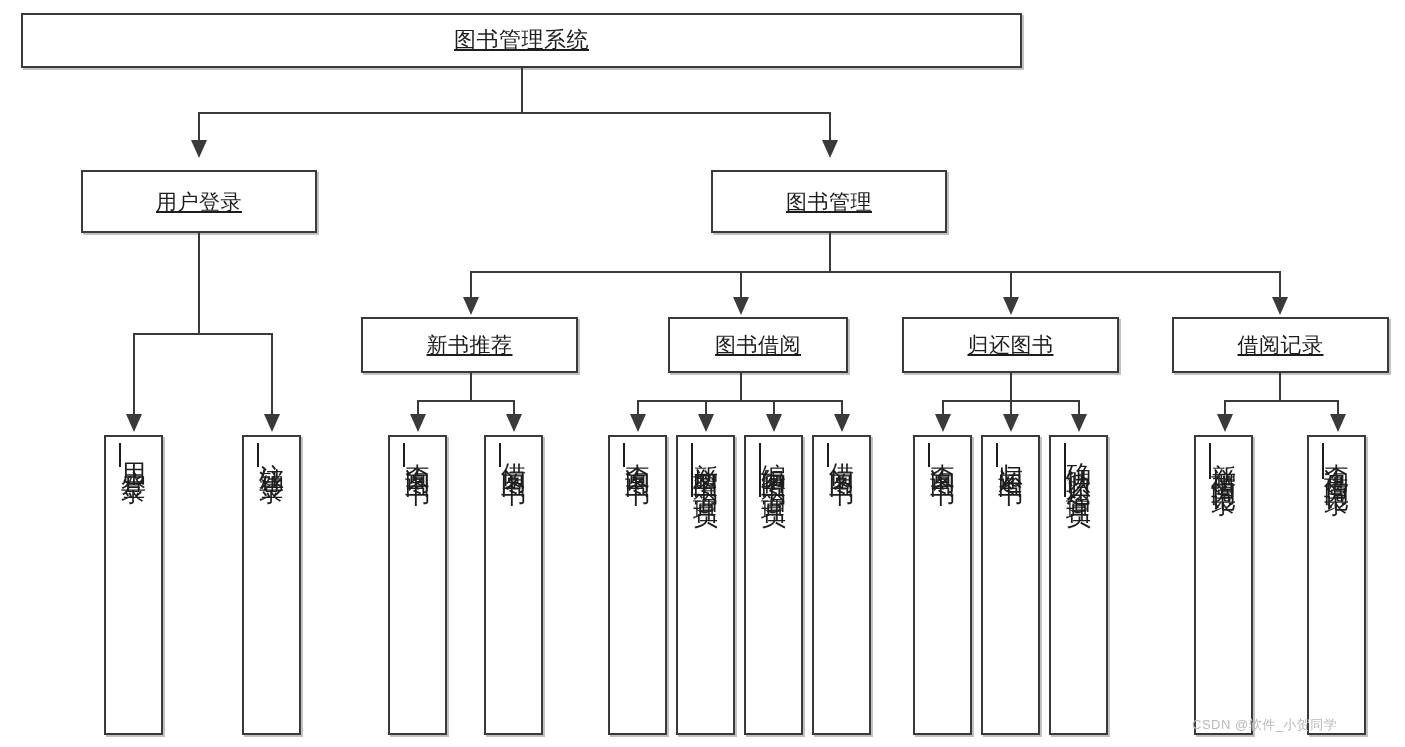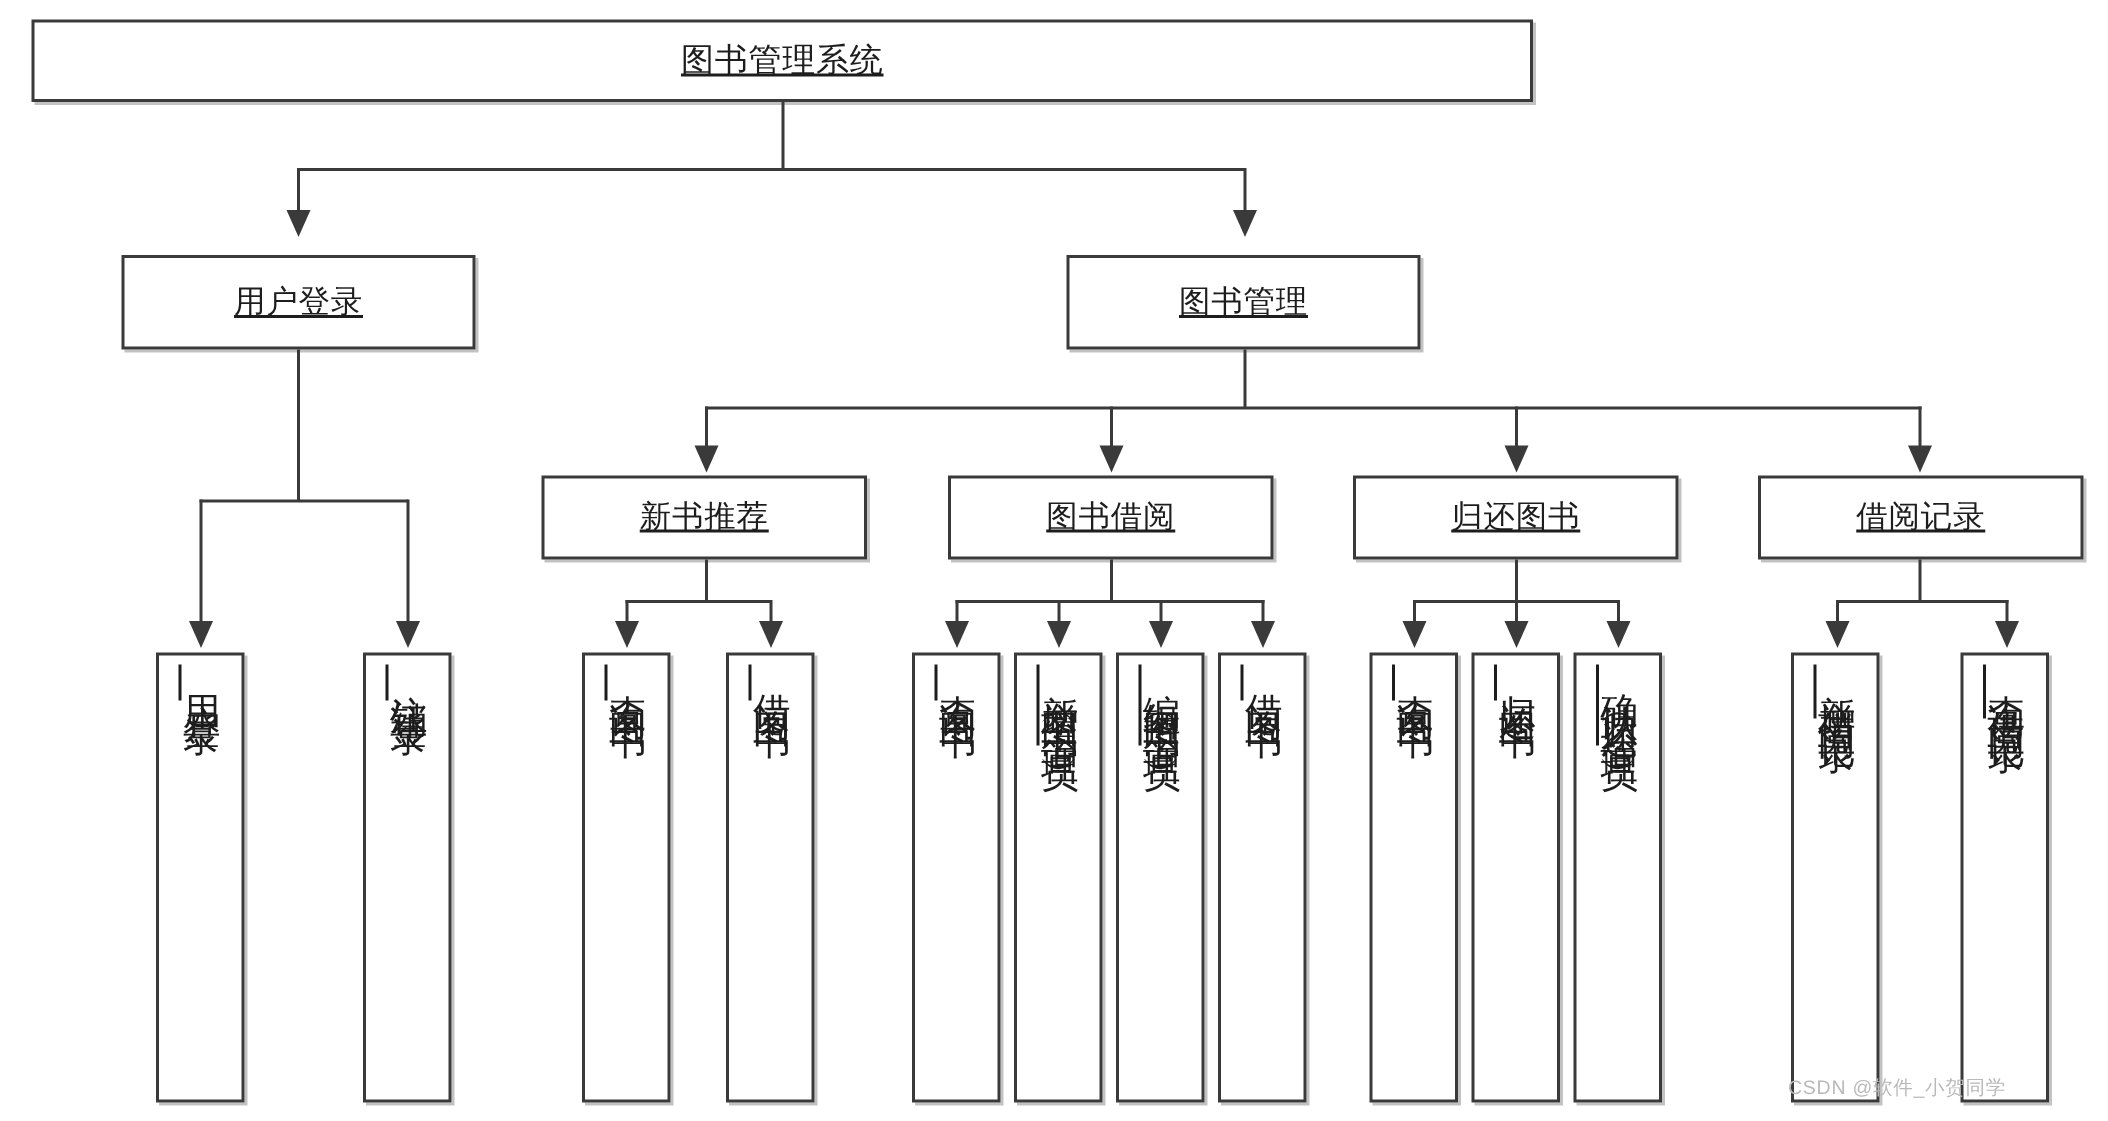--- a/index.html
+++ b/index.html
@@ -112,21 +112,21 @@
   <div class="ln v" style="left:1010px;top:271px;height:28px;"></div>
   <div class="ln v" style="left:1279px;top:271px;height:28px;"></div>
   <div class="arw" style="left:463px;top:297px;"></div>
   <div class="arw" style="left:733px;top:297px;"></div>
   <div class="arw" style="left:1003px;top:297px;"></div>
   <div class="arw" style="left:1272px;top:297px;"></div>
 
   <div class="node lvl2" style="left:361px;top:317px;width:217px;height:56px;">
     <span class="lbl">新书推荐</span>
   </div>
-  <div class="node lvl2" style="left:632px;top:317px;width:217px;height:56px;text-align:center;">
+  <div class="node lvl2" style="left:668px;top:317px;width:180px;height:56px;text-align:center;">
     <span class="lbl">图书借阅</span>
   </div>
   <div class="node lvl2" style="left:902px;top:317px;width:217px;height:56px;">
     <span class="lbl">归还图书</span>
   </div>
   <div class="node lvl2" style="left:1172px;top:317px;width:217px;height:56px;text-align:center;">
     <span class="lbl">借阅记录</span>
   </div>
 
   <div class="ln v" style="left:470px;top:373px;height:28px;"></div>

